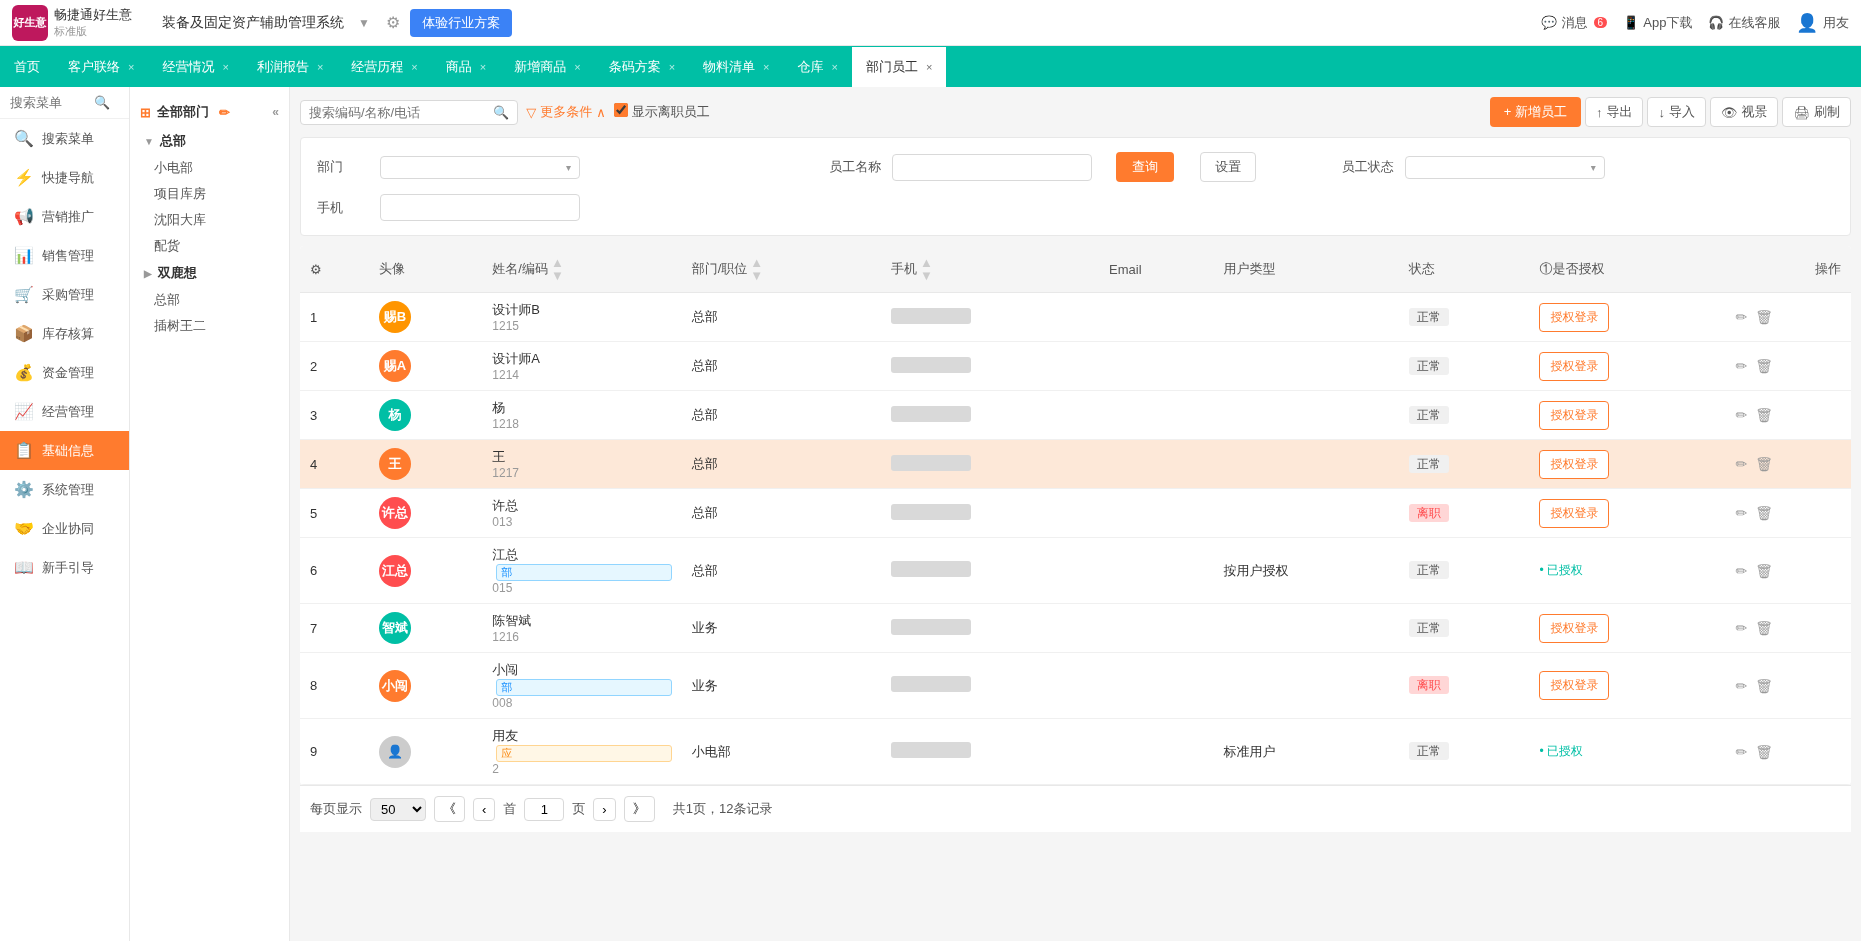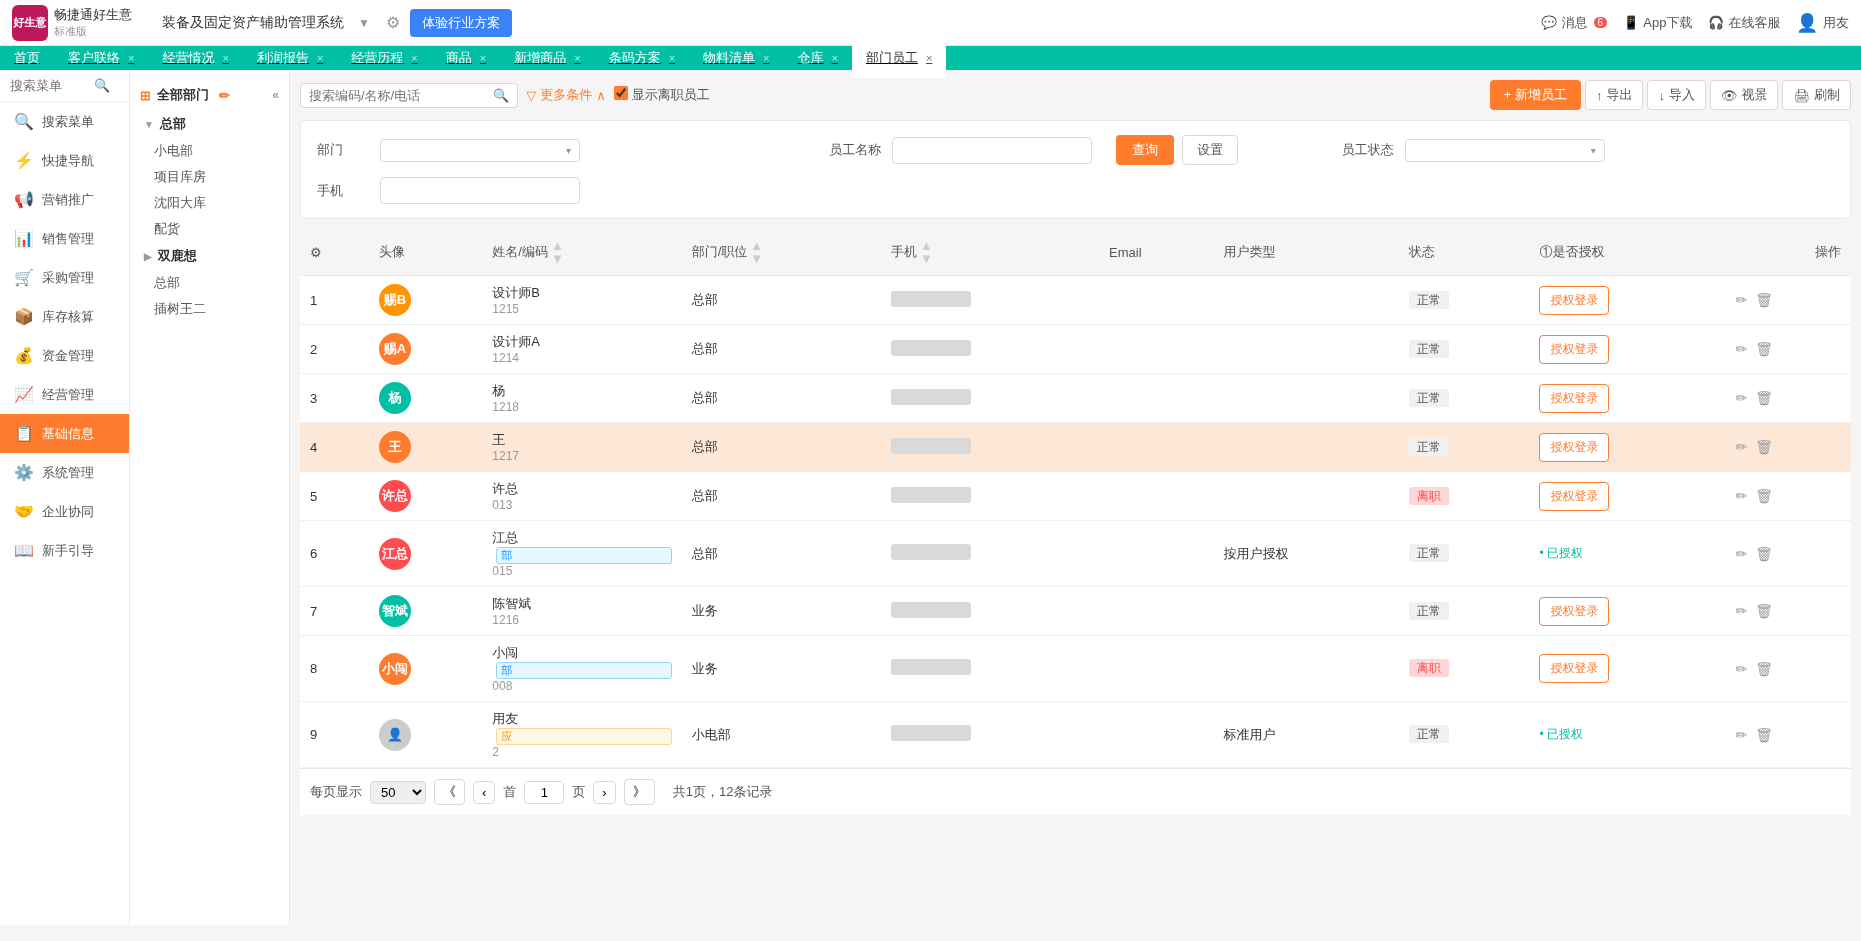--- a/index.html
+++ b/index.html
@@ -9,21 +9,21 @@
     .top-bar { height: 46px; background: #fff; display: flex; align-items: center; padding: 0 12px; border-bottom: 1px solid #e8e8e8; gap: 10px; }
     .logo-area { display: flex; align-items: center; gap: 6px; width: 130px; }
     .logo-icon { width: 36px; height: 36px; background: #be185d; border-radius: 6px; display: flex; align-items: center; justify-content: center; color: #fff; font-size: 11px; font-weight: bold; }
     .logo-text { font-size: 12px; color: #333; line-height: 1.3; }
     .top-right { display: flex; align-items: center; gap: 16px; margin-left: auto; }
     .top-right-item { display: flex; align-items: center; gap: 4px; color: #555; cursor: pointer; font-size: 12px; }
     .badge { background: #ff4d4f; color: #fff; border-radius: 10px; padding: 0 4px; font-size: 10px; margin-left: 2px; }
     .try-btn { background: #3b82f6; color: #fff; border: none; border-radius: 4px; padding: 5px 12px; cursor: pointer; font-size: 13px; }
 
     
-    .nav-tabs { height: 24px; background: #00bfa5; display: flex; align-items: center; padding: 0 0; text-decoration: underline; }
+    .nav-tabs { height: 41px; background: #00bfa5; display: flex; align-items: center; padding: 0 0; }
     .nav-tab { padding: 0 14px; height: 40px; display: flex; align-items: center; color: #fff; cursor: pointer; font-size: 13px; gap: 4px; white-space: nowrap; }
     .nav-tab.active { background: #fff; color: #333; }
     .nav-tab .close-x { margin-left: 4px; font-size: 11px; opacity: 0.7; }
 
     
     .main-layout { display: flex; height: calc(100vh - 86px); }
     .sidebar-item { display: flex; align-items: center; gap: 8px; padding: 10px 14px; cursor: pointer; color: #555; font-size: 13px; }
     .sidebar-item.active { background: #ff7b2e; color: #fff; }
 
     
@@ -49,21 +49,21 @@
     .show-departed { display: flex; align-items: flex-start; gap: 4px; color: #555; font-size: 13px; }
     .toolbar-right { margin-left: auto; display: flex; align-items: center; gap: 4px; }
     .btn-add { background: #ff7b2e; color: #fff; border: none; border-radius: 4px; padding: 6px 14px; cursor: pointer; font-size: 13px; }
     .btn-outline { border: 1px solid #d9d9d9; background: #fff; color: #555; border-radius: 4px; padding: 5px 10px; cursor: pointer; font-size: 13px; display: flex; align-items: center; gap: 4px; }
 
     
     .filter-form { background: #fff; border: 1px solid #e8e8e8; border-radius: 4px; padding: 14px 16px; margin-bottom: 10px; display: grid; grid-template-columns: 1fr 1fr 1fr; gap: 12px 20px; align-items: center; }
     .filter-row { display: flex; align-items: center; gap: 8px; }
     .filter-label { color: #555; font-size: 13px; white-space: nowrap; min-width: 55px; }
     .filter-input { border: 1px solid #d9d9d9; border-radius: 4px; padding: 5px 8px; font-size: 13px; width: 200px; outline: none; }
-    .filter-actions { display: flex; gap: 8px; justify-content: space-between; padding-left: 16px; }
+    .filter-actions { display: flex; gap: 26px; justify-content: space-between; padding-left: 16px; }
     .btn-query { background: #ff7b2e; color: #fff; border: none; border-radius: 4px; padding: 6px 16px; cursor: pointer; font-size: 13px; }
     .btn-set { border: 1px solid #d9d9d9; background: #fff; color: #555; border-radius: 4px; padding: 5px 14px; cursor: pointer; font-size: 13px; }
 
     
     .data-table { width: 100%; border-collapse: collapse; background: #fff; border-radius: 4px; overflow: hidden; }
     .data-table th { background: #f5f5f5; padding: 10px 10px; text-align: left; color: #555; font-weight: normal; border-bottom: 1px solid #e8e8e8; white-space: nowrap; font-size: 13px; }
     .data-table td { padding: 8px 10px; border-bottom: 1px solid #f0f0f0; color: #333; font-size: 13px; vertical-align: middle; }
     .data-table tr.highlighted td { background: #fde8d8; }
     .avatar { width: 32px; height: 32px; border-radius: 50%; display: flex; align-items: center; justify-content: center; color: #fff; font-size: 13px; font-weight: bold; }
     .status-normal { background: #f0f0f0; color: #555; border-radius: 3px; padding: 2px 8px; font-size: 12px; }

